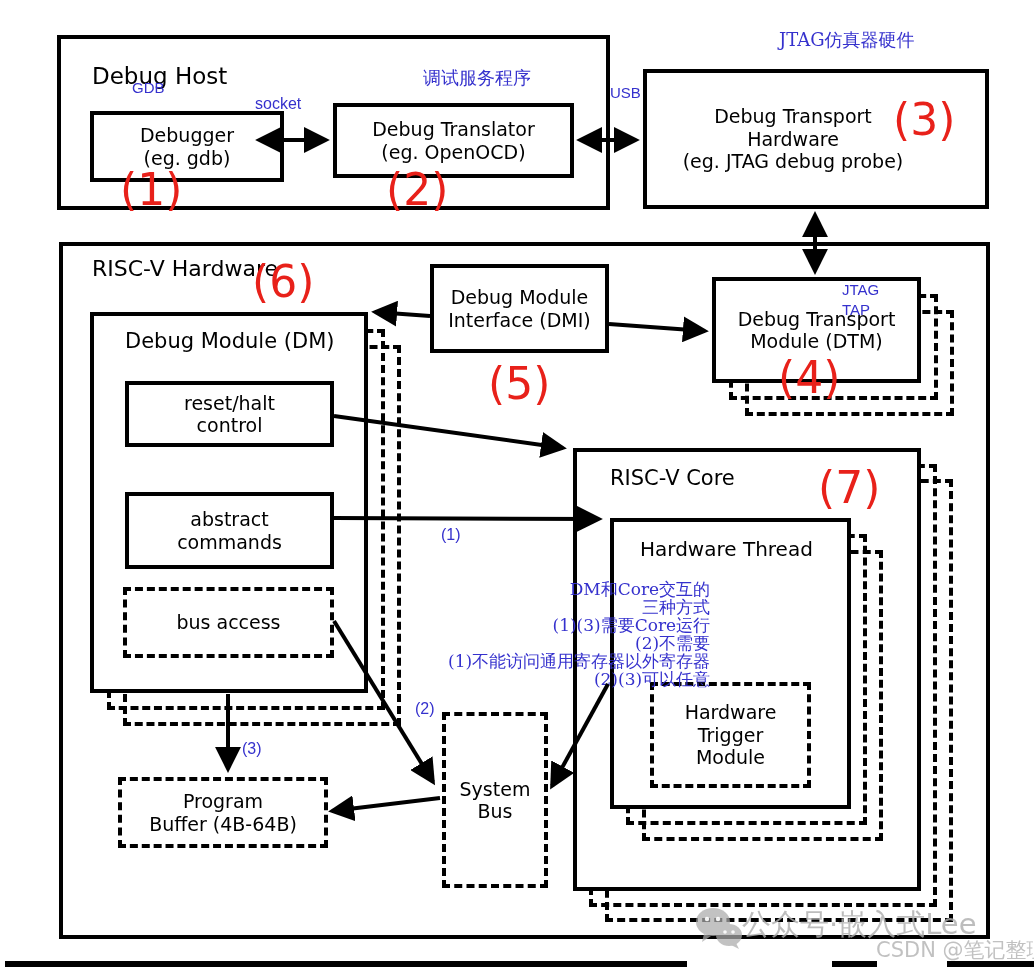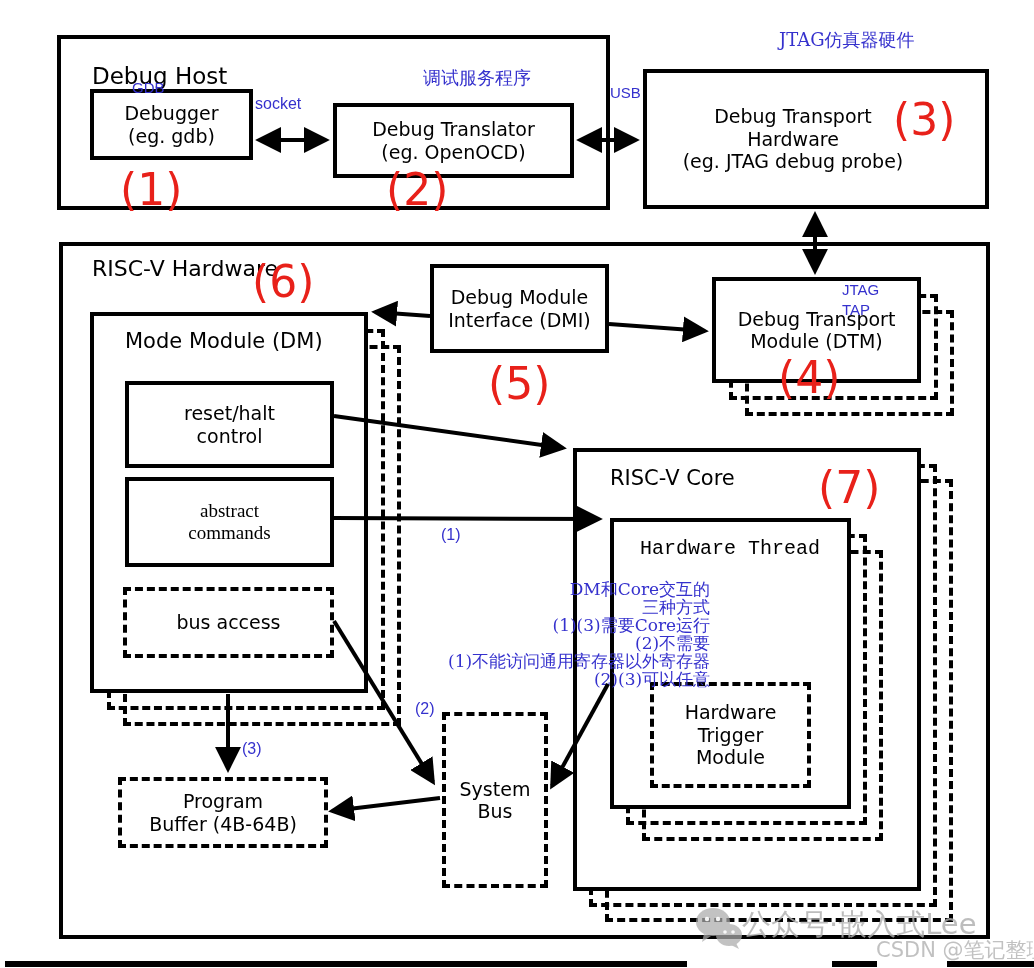--- a/index.html
+++ b/index.html
@@ -27,21 +27,21 @@
   svg.overlay{position:absolute;left:0;top:0;pointer-events:none;}
 </style>
 </head>
 <body>
 
 <div id="stage">
 
   <div class="container-box" style="left:57px;top:35px;width:553px;height:175px;"></div>
   <div class="title" style="left:92px;top:63px;">Debug Host</div>
 
-  <div class="box" style="left:90px;top:89px;width:163px;height:71px;text-align:center;">
+  <div class="box" style="left:90px;top:111px;width:194px;height:71px;text-align:center;">
     <span>Debugger
 (eg. gdb)</span>
   </div>
 
   <div class="box" style="left:333px;top:103px;width:241px;height:75px;">
     <span>Debug Translator
 (eg. OpenOCD)</span>
   </div>
 
   <div class="box" style="left:643px;top:69px;width:346px;height:140px;padding-right:46px;">
@@ -49,27 +49,27 @@
 Hardware
 (eg. JTAG debug probe)</span>
   </div>
 
   <div class="container-box" style="left:59px;top:242px;width:931px;height:697px;"></div>
   <div class="title" style="left:92px;top:256px;font-size:22px;">RISC-V Hardware</div>
 
   <div class="ghost" style="left:123px;top:345px;width:278px;height:381px;"></div>
   <div class="ghost" style="left:107px;top:329px;width:278px;height:381px;"></div>
   <div class="container-box" style="left:90px;top:312px;width:278px;height:381px;"></div>
-  <div class="subtitle" style="left:125px;top:329px;">Mode Module (DM)</div>
+  <div class="subtitle" style="left:125px;top:329px;">Debug Module (DM)</div>
 
-  <div class="box" style="left:125px;top:381px;width:209px;height:87px;">
+  <div class="box" style="left:125px;top:381px;width:209px;height:66px;">
     <span>reset/halt
 control</span>
   </div>
-  <div class="box" style="left:125px;top:477px;width:209px;height:90px;font-family:Liberation Serif, serif;">
+  <div class="box" style="left:125px;top:492px;width:209px;height:77px;">
     <span>abstract
 commands</span>
   </div>
   <div class="box dashed" style="left:123px;top:587px;width:211px;height:71px;text-align:center;">
     <span>bus access</span>
   </div>
 
   <div class="box" style="left:430px;top:264px;width:179px;height:89px;">
     <span>Debug Module
 Interface (DMI)</span>
@@ -83,21 +83,21 @@
   </div>
 
   <div class="ghost" style="left:605px;top:479px;width:348px;height:443px;"></div>
   <div class="ghost" style="left:589px;top:464px;width:348px;height:443px;"></div>
   <div class="container-box" style="left:573px;top:448px;width:348px;height:443px;"></div>
   <div class="subtitle" style="left:610px;top:466px;">RISC-V Core</div>
 
   <div class="ghost" style="left:642px;top:550px;width:241px;height:291px;"></div>
   <div class="ghost" style="left:626px;top:534px;width:241px;height:291px;"></div>
   <div class="container-box" style="left:610px;top:518px;width:241px;height:291px;"></div>
-  <div class="subtitle" style="left:640px;top:537px;font-size:20px;font-family:Liberation Mono, monospace;">Hardware Thread</div>
+  <div class="subtitle" style="left:640px;top:537px;font-size:20px;">Hardware Thread</div>
 
   <div class="box dashed" style="left:650px;top:682px;width:161px;height:106px;">
     <span>Hardware
 Trigger
 Module</span>
   </div>
 
   <div class="box dashed" style="left:118px;top:777px;width:210px;height:71px;">
     <span>Program
 Buffer (4B-64B)</span>

